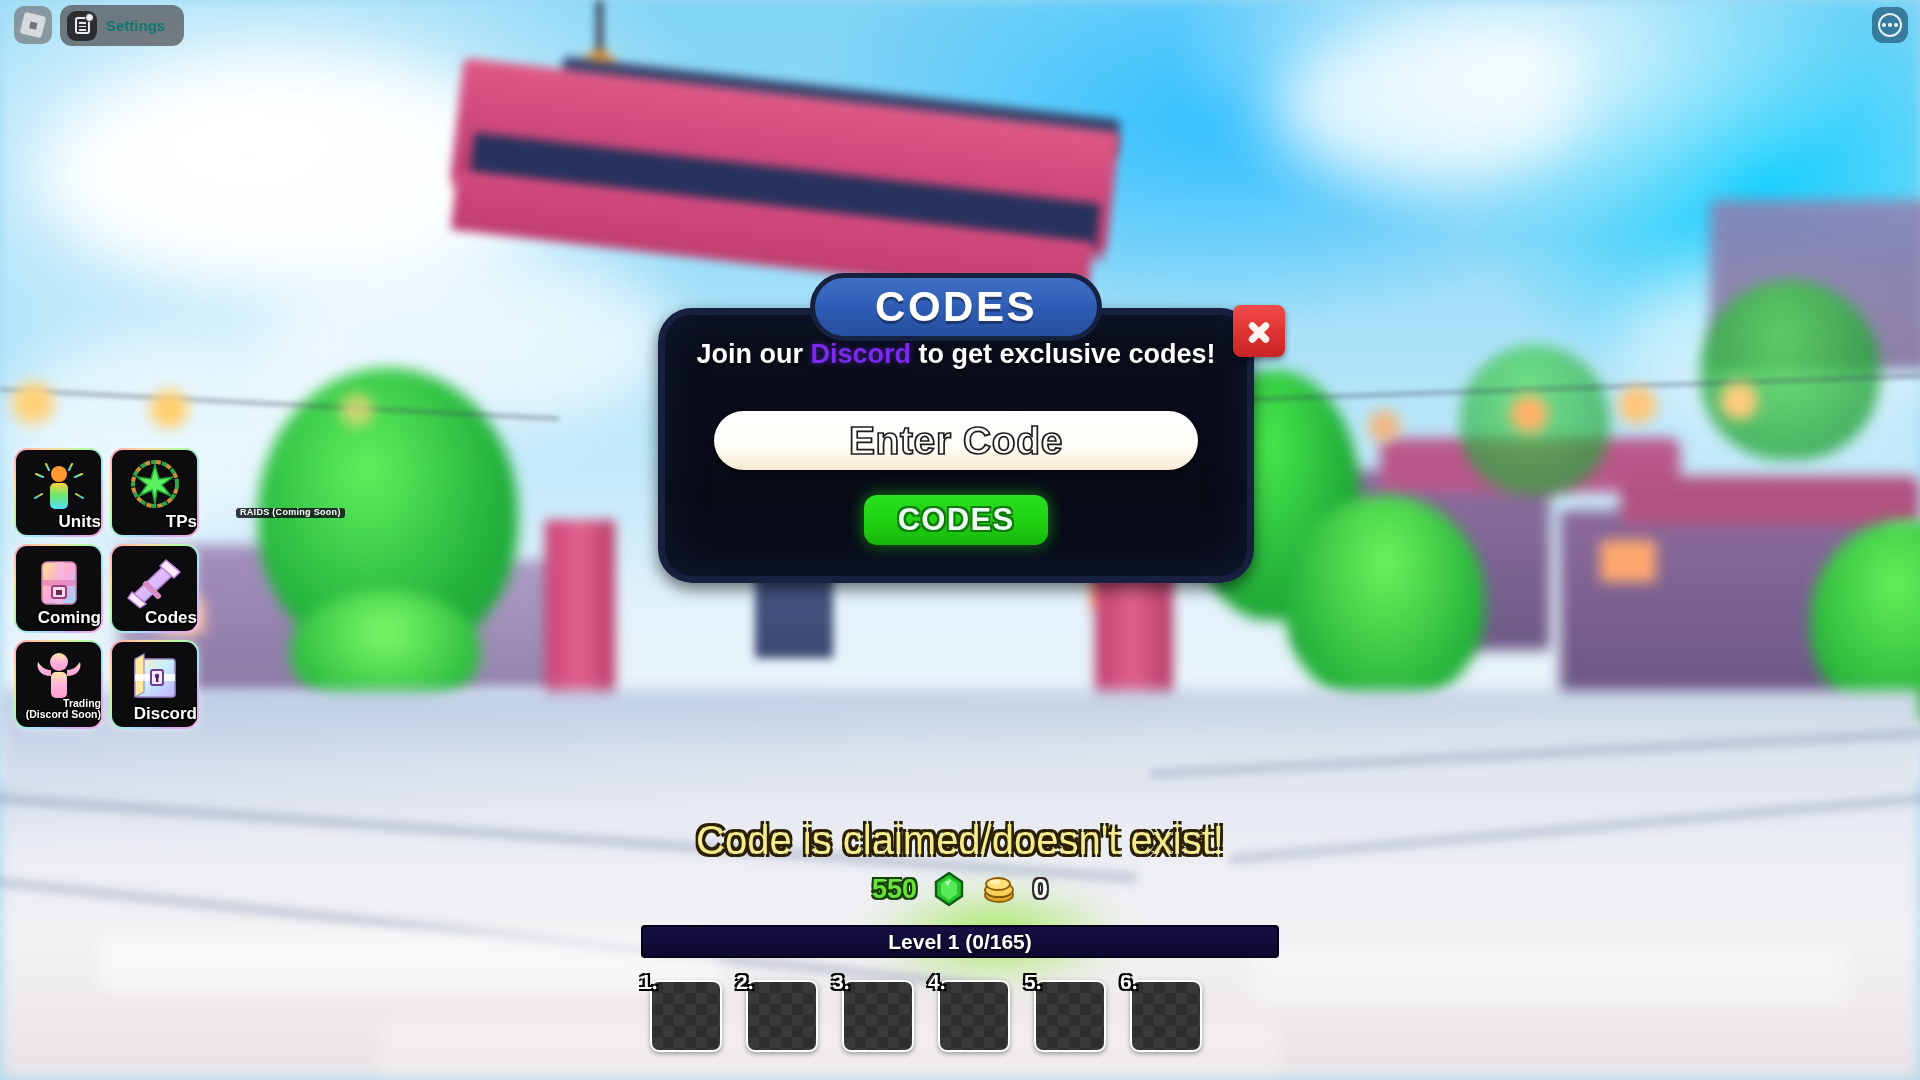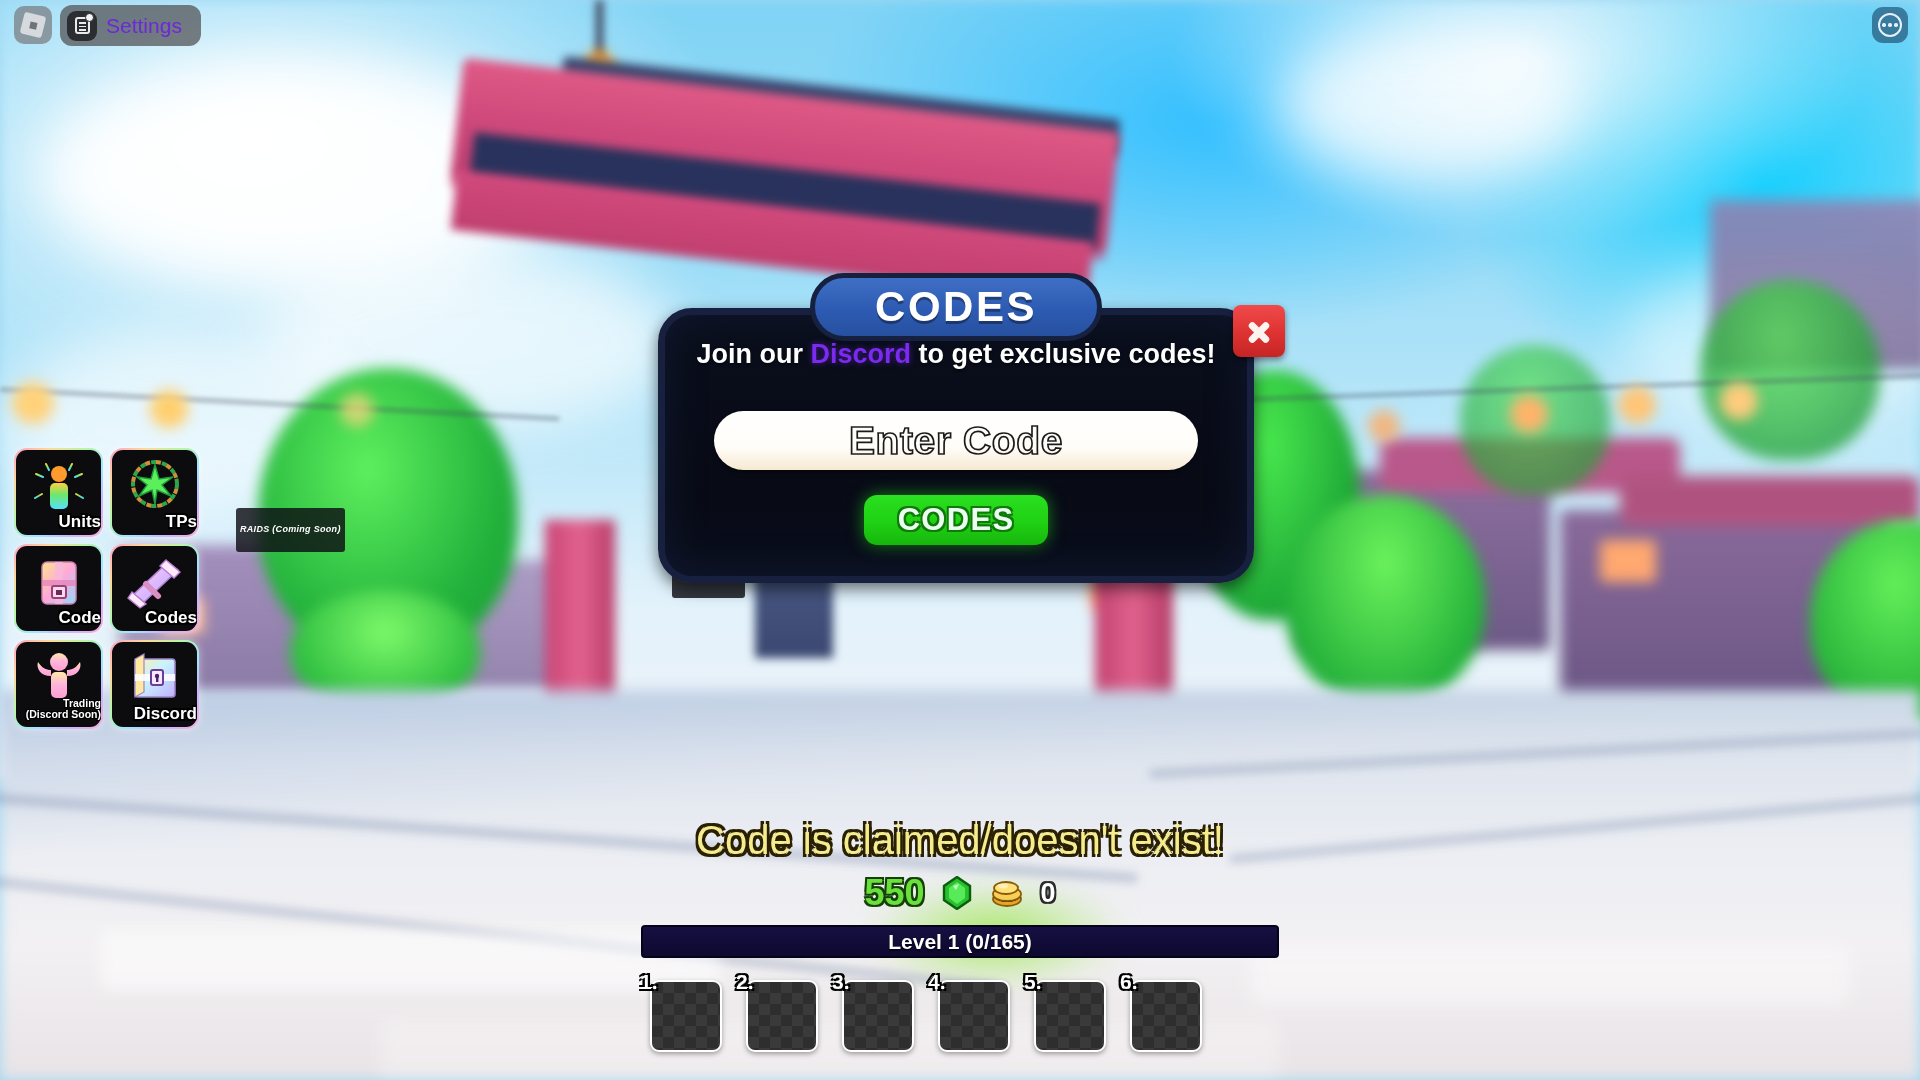--- a/index.html
+++ b/index.html
@@ -106,23 +106,22 @@
     position:absolute; left:860px; top:880px; width:270px; height:110px;
     background:radial-gradient(ellipse at 50% 50%, rgba(150,230,70,.85), rgba(150,230,70,0) 70%);
     filter:blur(14px);
   }
 
   
   .worldtag {
     position:absolute; white-space:nowrap;
     font-weight:bold; letter-spacing:.3px;
     background:rgba(14,14,20,.82);
-    border-radius:3px; padding:17px 4px;
+    border-radius:3px; padding:0 4px;
     line-height:1.1;
-    font-style:italic;
   }
   #tag-raids   { left:236px; top:508px; font-size:9px;  color:#ffffff; }
   #tag-gp      { left:672px; top:553px; font-size:10px; color:#ff7fd0; text-shadow:0 0 2px #ff3fb4; }
   #tag-chal    { left:1018px; top:484px; font-size:11px; color:#ff9a5a; text-shadow:0 0 2px #e0541a; }
   #tag-tech    { left:1093px; top:526px; font-size:15px; color:#cfc2ff; text-shadow:0 0 3px #6c45d6; background:none; }
 
   
   #topbar { position:absolute; left:0; top:0; width:1920px; height:48px; z-index:40; }
   #roblox-logo-btn {
     position:absolute; left:14px; top:6px; width:38px; height:38px;
@@ -147,21 +146,21 @@
   }
   #settings-icon .pg {
     width:15px; height:17px; border:2px solid #e8eaec; border-radius:3px;
     display:flex; flex-direction:column; gap:2px; padding:3px 2px 0 2px;
   }
   #settings-icon .pg s { display:block; height:1.6px; background:#e8eaec; width:100%; text-decoration:none; }
   #settings-icon .dot {
     position:absolute; right:3px; top:2px; width:9px; height:9px; border-radius:50%;
     background:#f2f4f6; border:1.5px solid #2b2d30;
   }
-  #settings-label { color:#6d28d9; font-size:21px; font-weight:normal; }
+  #settings-label { color:#0f766e; font-size:15px; font-weight:bold; }
 
   #more-btn {
     position:absolute; right:12px; top:7px; width:36px; height:36px;
     background:rgba(22,70,104,.62); border-radius:11px;
     display:flex; align-items:center; justify-content:center;
   }
   #more-btn .ring {
     width:24px; height:24px; border-radius:50%; border:2px solid #e6f1f7;
     display:flex; align-items:center; justify-content:center; gap:2.5px;
   }
@@ -262,21 +261,21 @@
   #notify-text {
     position:absolute; left:0; top:818px; width:1920px; text-align:center;
     font-size:40px; font-weight:normal; color:#f5ec8e; letter-spacing:0px;
     text-shadow:-2.6px -2.6px 0 #2a2000, 2.6px -2.6px 0 #2a2000, -2.6px 2.6px 0 #2a2000, 2.6px 2.6px 0 #2a2000;
   }
   #currency-row {
     position:absolute; left:0; top:872px; width:1920px;
     display:flex; align-items:center; justify-content:center; gap:16px;
   }
   #gem-amount {
-    font-size:36px; font-weight:bold; color:#6ae03c;
+    font-size:27px; font-weight:bold; color:#6ae03c;
     text-shadow:-2px -2px 0 #16400a,2px -2px 0 #16400a,-2px 2px 0 #16400a,2px 2px 0 #16400a;
   }
   #coin-amount {
     font-size:27px; font-weight:bold; color:#ffffff;
     text-shadow:-2px -2px 0 #2b2b2b,2px -2px 0 #2b2b2b,-2px 2px 0 #2b2b2b,2px 2px 0 #2b2b2b;
   }
   #gem-icon { width:32px; height:34px; }
   #coin-icon { width:36px; height:30px; }
 
   #level-bar {
@@ -458,21 +457,21 @@
               <stop offset="100%" stop-color="#8fdcff"></stop>
         </linearGradient>
           </defs>
         <rect x="14" y="8" width="34" height="42" rx="5" fill="url(#gI)" stroke="#c97fae" stroke-width="1.5"></rect>
         <rect x="27" y="8" width="8" height="42" fill="#f5b8dd" opacity=".8"></rect>
         <rect x="14" y="26" width="34" height="6" fill="#e27fb8" opacity=".7"></rect>
         <rect x="24" y="32" width="14" height="12" rx="2" fill="#ffd9f0" stroke="#9b3f77" stroke-width="2"></rect>
         <rect x="28" y="36" width="6" height="5" fill="#6b2a52"></rect>
       </svg>
     </div>
-    <div class="menu-label">Code</div>
+    <div class="menu-label">Coming</div>
   </div>
 
   <div class="menu-btn">
     <div class="menu-art">
       <svg width="62" height="56" viewBox="0 0 62 56">
         <defs>
             <linearGradient id="gC" x1="0" y1="0" x2="1" y2="1">
           <stop offset="0%" stop-color="#ffd9f3"></stop>
               <stop offset="55%" stop-color="#d9b6ff"></stop>
               <stop offset="100%" stop-color="#8fe8ff"></stop>

